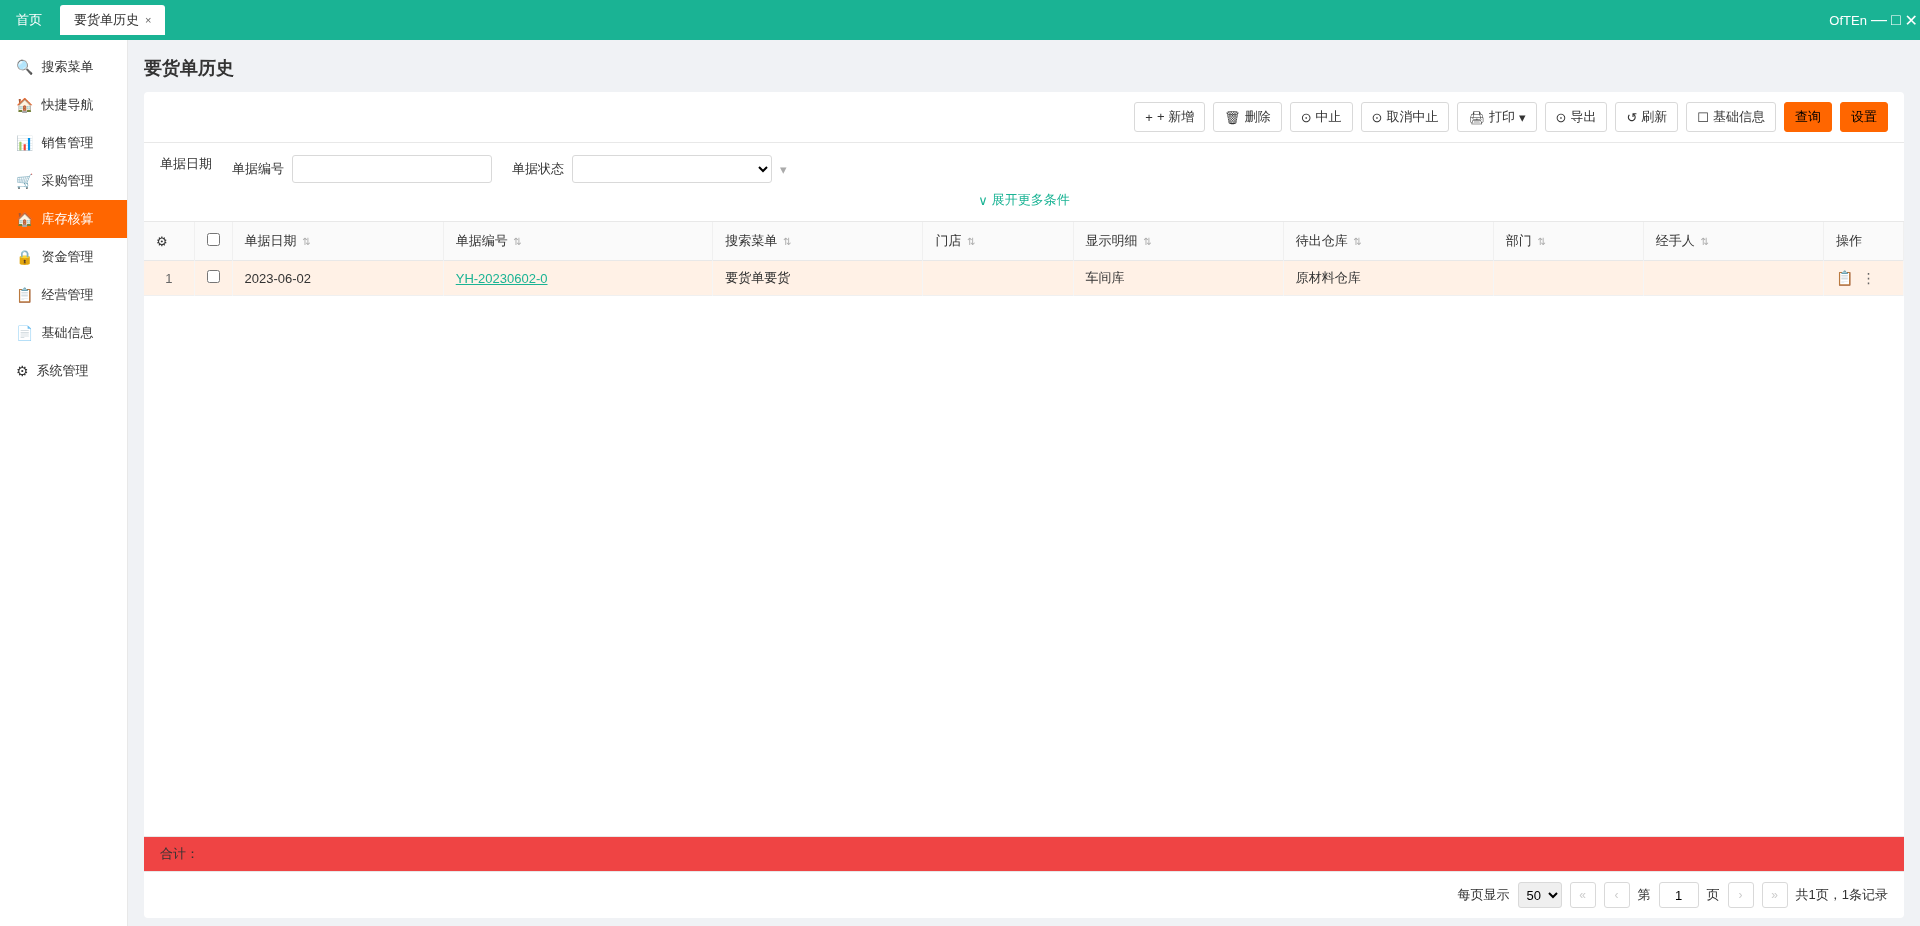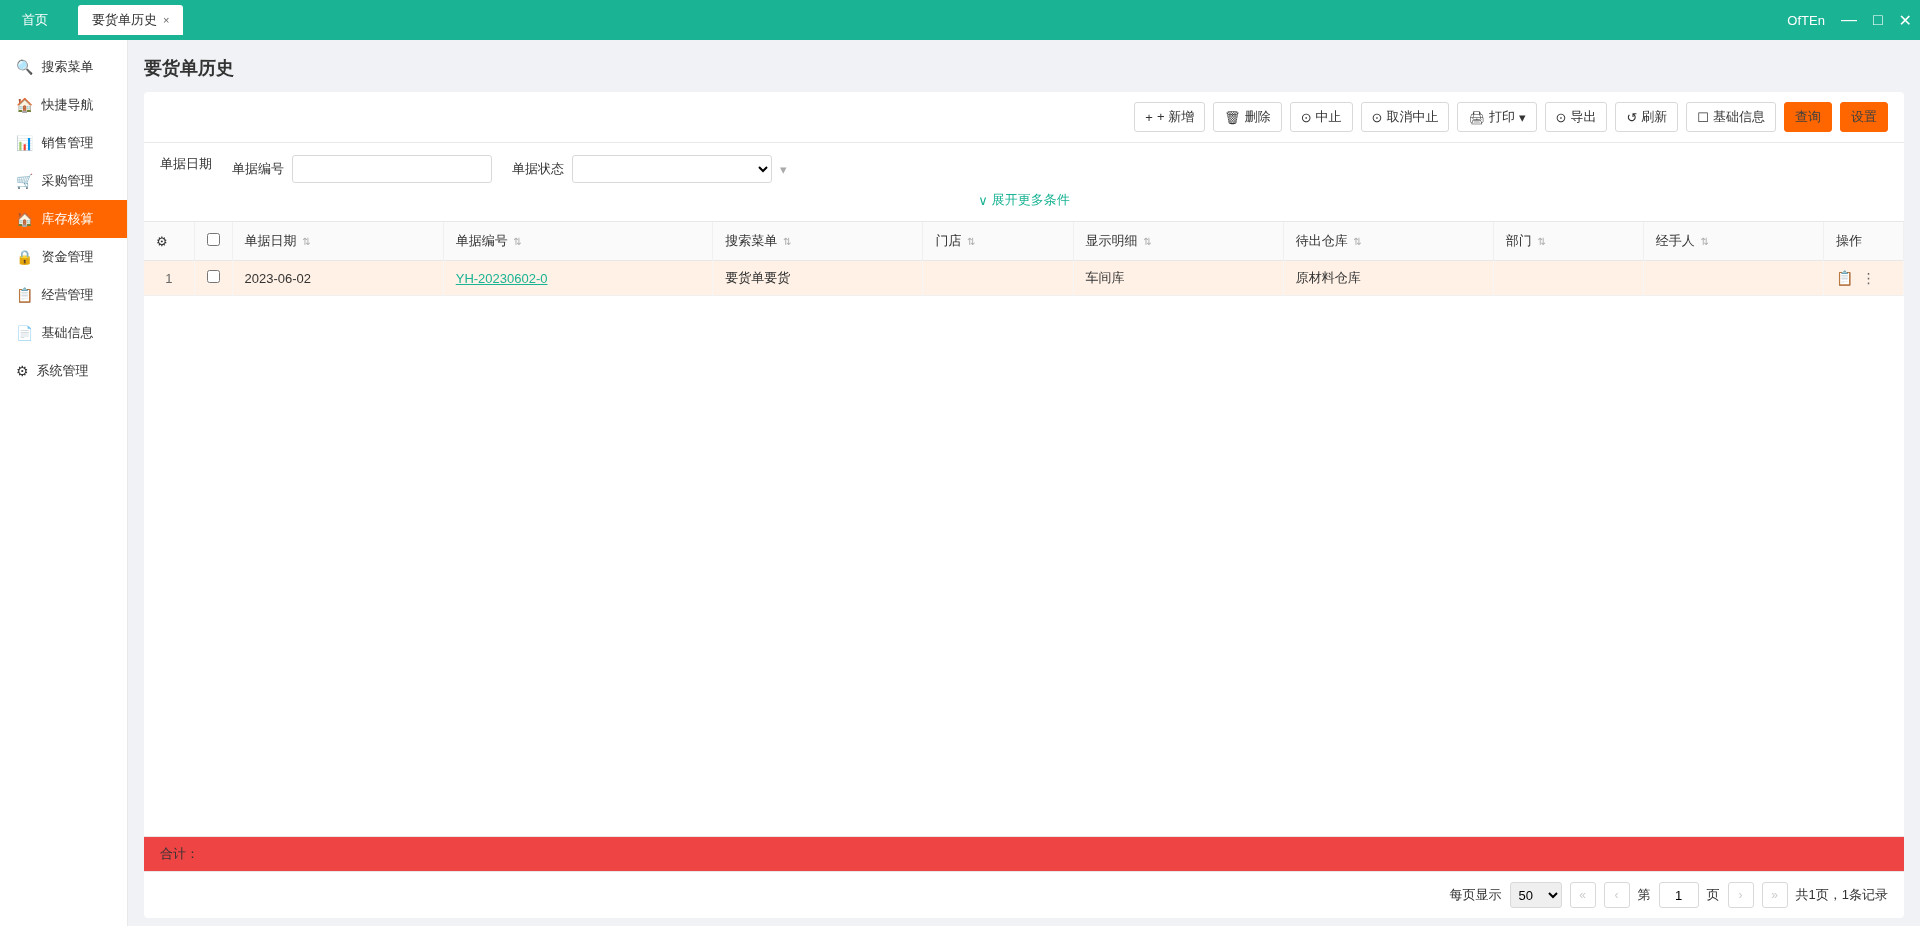--- a/index.html
+++ b/index.html
@@ -4,23 +4,23 @@
   <style>
     * { box-sizing: border-box; margin: 0; padding: 0; }
     body { font-family: 'Microsoft YaHei', Arial, sans-serif; font-size: 13px; background: #f0f2f5; overflow: hidden; height: 926px; width: 1920px; }
 
     
     .top-bar {
       height: 40px;
       background: #1ab394;
       display: flex;
       align-items: center;
-      padding: 0 8px;
+      padding: 0 2px;
       color: white;
-      gap: 16px;
+      gap: 4px;
       position: fixed;
       top: 0; left: 0; right: 0;
       z-index: 100;
     }
     .top-bar .tab-home {
       padding: 6px 14px;
       color: white;
       cursor: pointer;
       font-size: 13px;
     }
@@ -115,21 +115,21 @@
       padding: 5px 10px;
       border: 1px solid #d9d9d9;
       border-radius: 3px;
       background: white;
       cursor: pointer;
       font-size: 13px;
       color: #333;
     }
     .toolbar-btn.primary {
       background: #ff6600;
-      color: #404040;
+      color: #000000;
       border-color: #ff6600;
     }
 
     
     .filter-area {
       padding: 12px 16px;
       border-bottom: 1px solid #e8e8e8;
     }
     .filter-row {
       display: flex;
@@ -256,21 +256,21 @@
       display: flex;
       align-items: center;
       justify-content: flex-end;
       padding: 10px 16px;
       gap: 8px;
       border-top: 1px solid #e8e8e8;
       font-size: 13px;
       color: #333;
     }
     .page-size-select {
-      width: 52px;
+      width: 44px;
       height: 26px;
       border: 1px solid #d9d9d9;
       border-radius: 3px;
       padding: 0 4px;
       font-size: 13px;
     }
     .page-btn {
       width: 26px;
       height: 26px;
       border: 1px solid #d9d9d9;

